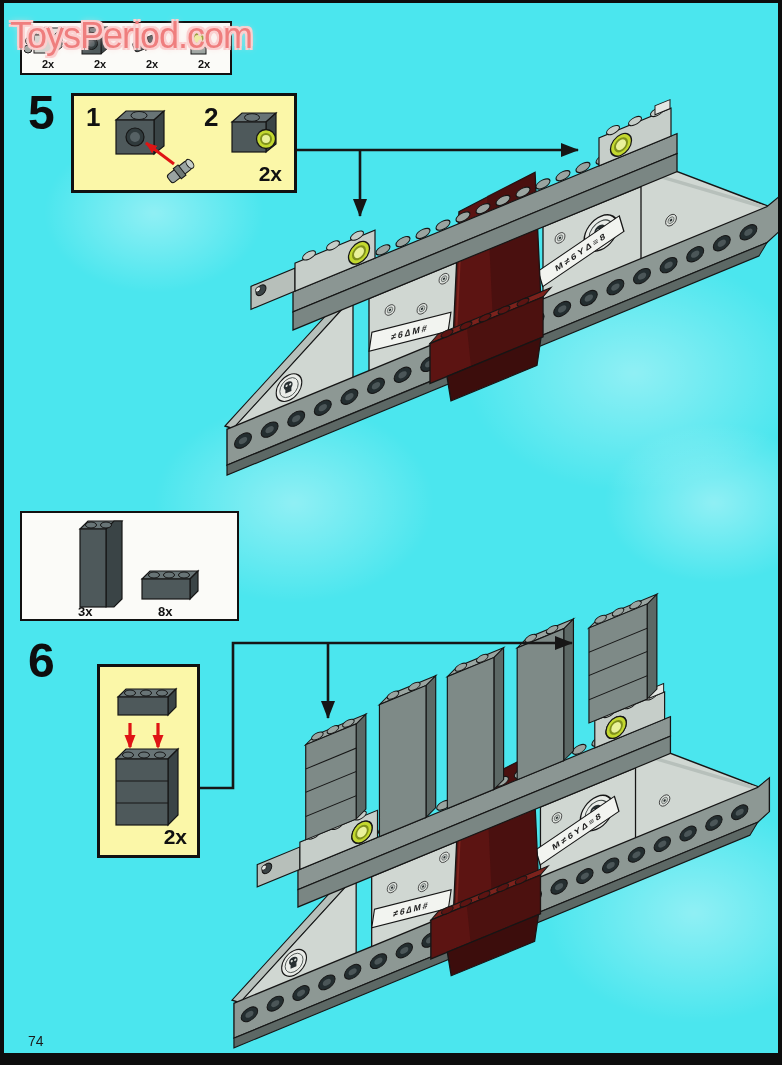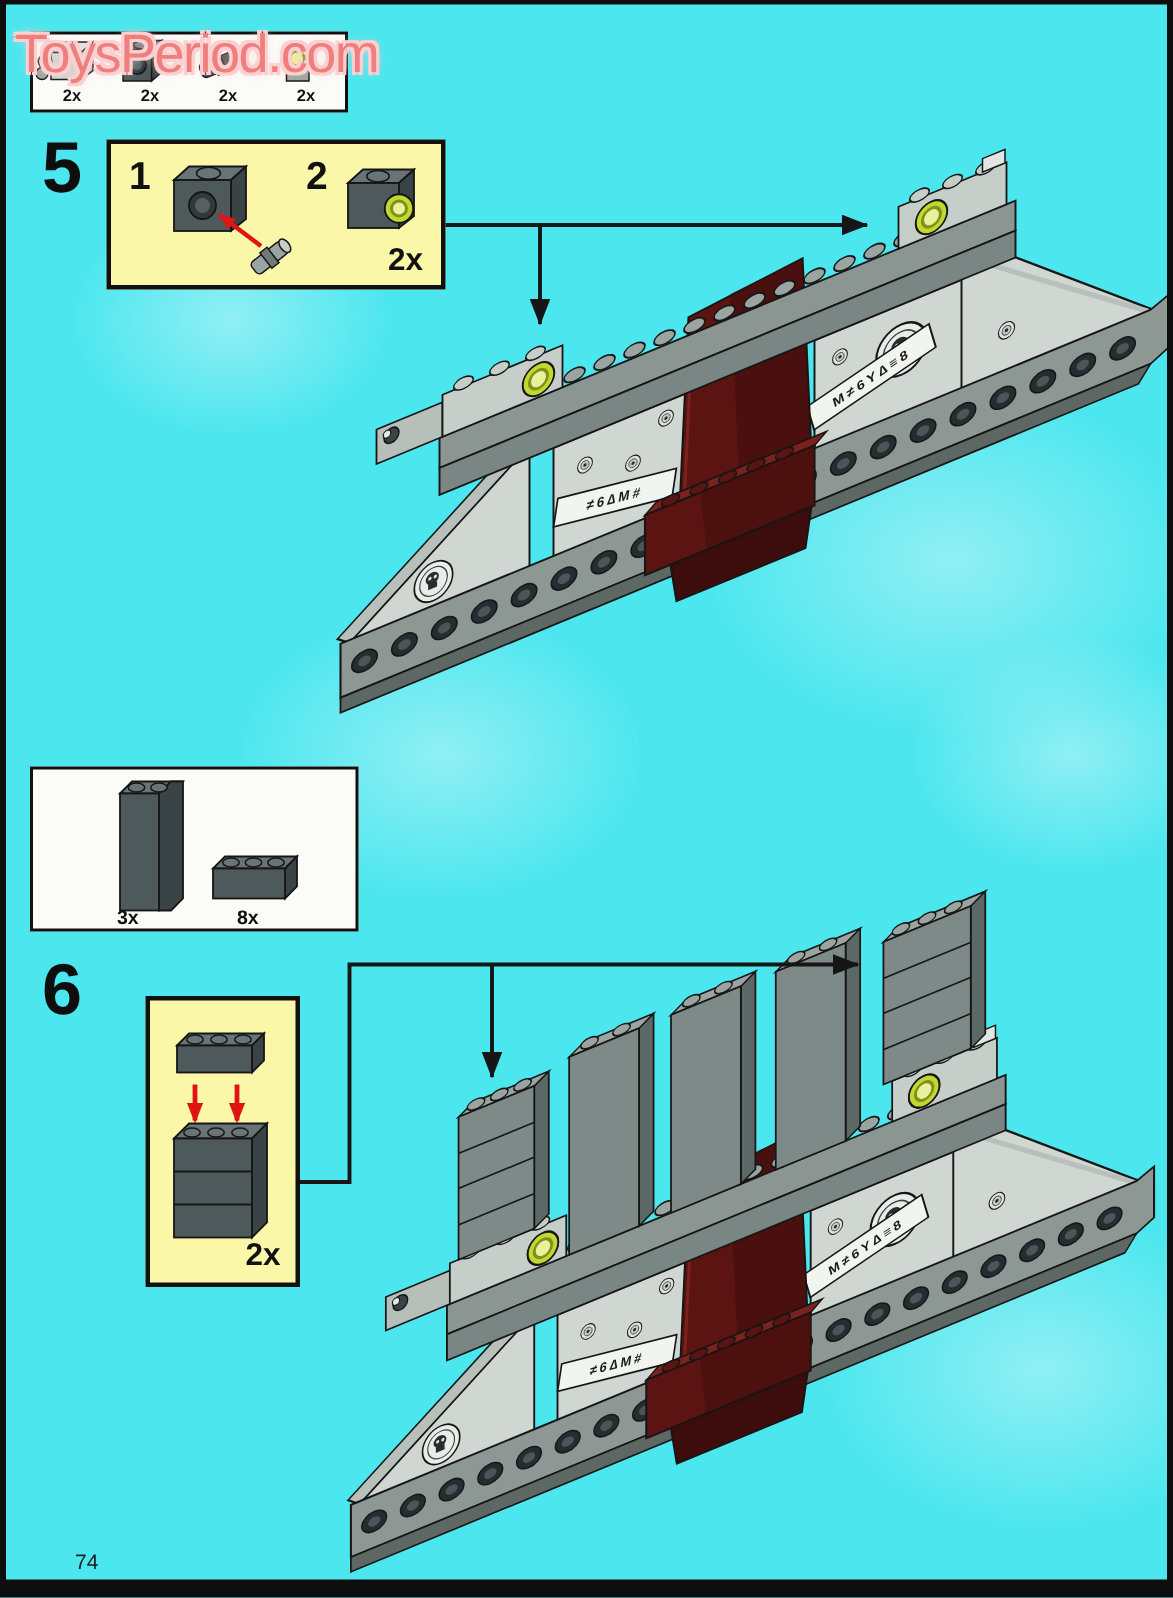--- a/index.html
+++ b/index.html
@@ -35,21 +35,21 @@
   .n6{left:24px; top:634px;}
   .callout{position:absolute; background:var(--callout_bg); border:3px solid #111; box-sizing:border-box; z-index:4;}
   .c5{left:67px; top:90px; width:226px; height:100px;}
   .c6{left:93px; top:661px; width:103px; height:194px;}
   .sub-num{position:absolute; font-size:26px; font-weight:bold; color:#111; line-height:1;}
   .sn1{left:12px; top:8px;}
   .sn2{left:130px; top:8px;}
   .xcount{position:absolute; font-size:21px; font-weight:bold; color:#111; line-height:1;}
   .c5 .xcount{right:12px; bottom:6px;}
   .c6 .xcount{right:10px; bottom:8px;}
-  .page-num{position:absolute; left:24px; top:1030px; font-size:14px; color:#1c1c1c; z-index:4;margin-left:22px;}
+  .page-num{position:absolute; left:24px; top:1030px; font-size:14px; color:#1c1c1c; z-index:4;}
   .decal{font-size:9px; font-weight:bold; letter-spacing:2px; fill:#1b1b1b;}
   svg{display:block;}
 </style>
 </head>
 <body>
 
 <div class="page">
 
   <div class="cloud" style="left:460px;top:250px;width:340px;height:240px;"></div>
   <div class="cloud" style="left:150px;top:400px;width:280px;height:200px;"></div>

